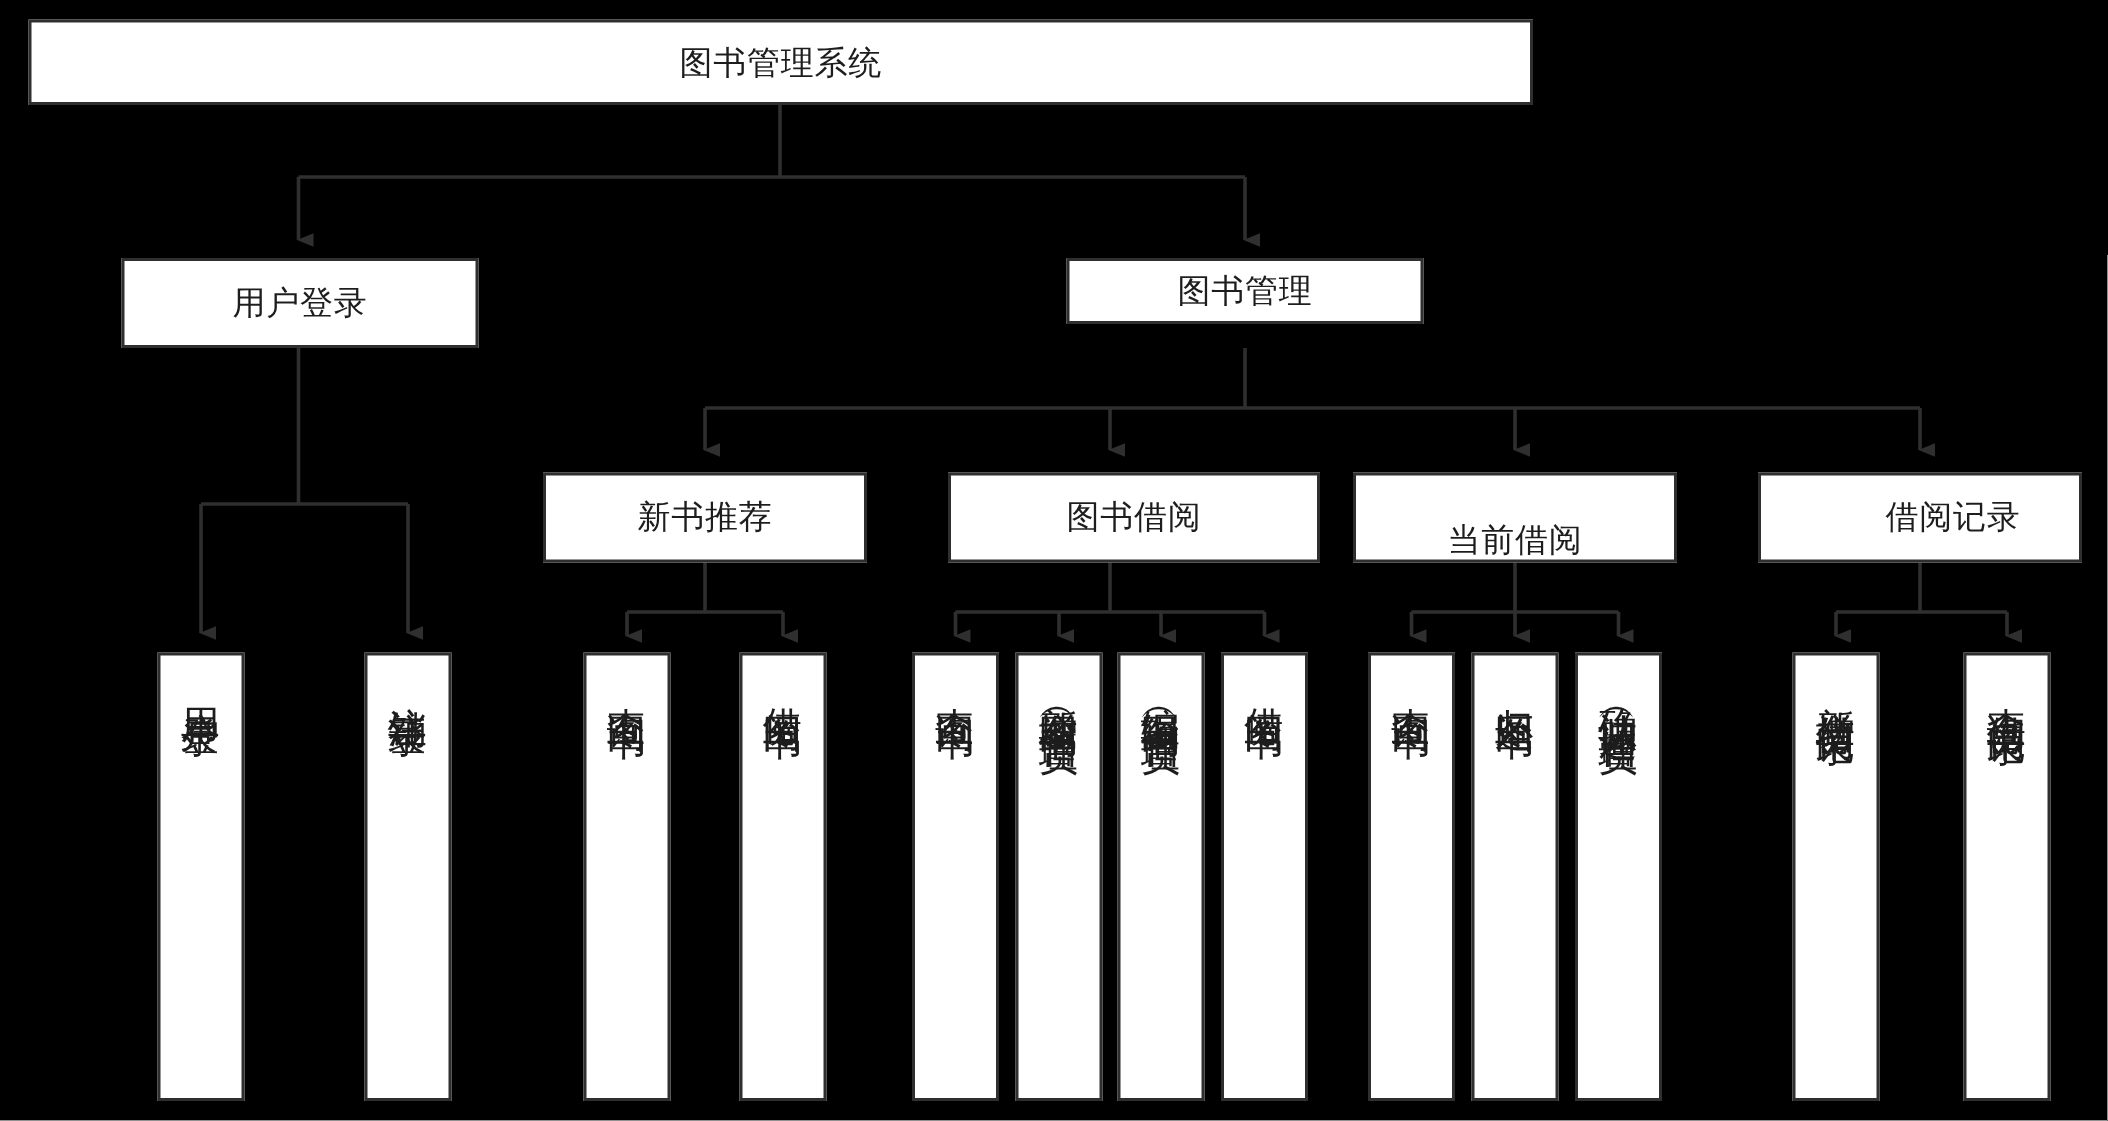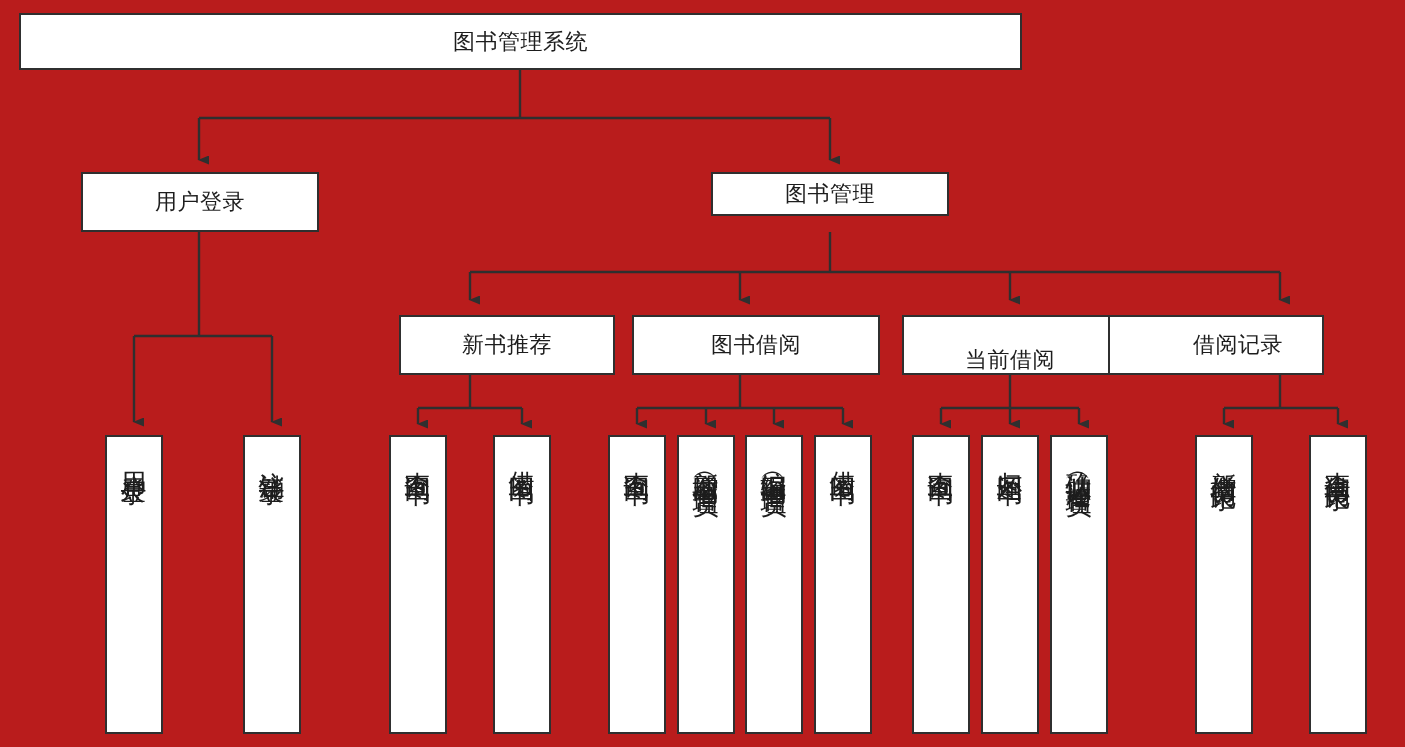--- a/index.html
+++ b/index.html
@@ -7,21 +7,21 @@
     padding: 0;
     background: #ffffff;
   }
   body {
     font-family: "Liberation Sans", "DejaVu Sans", sans-serif;
   }
   #canvas {
     position: relative;
     width: 1405px;
     height: 747px;
-    background: #b91c1c;
+    background: #000000;
     overflow: hidden;
   }
   svg#wires {
     position: absolute;
     left: 0;
     top: 0;
     width: 1405px;
     height: 747px;
     pointer-events: none;
   }
@@ -126,30 +126,30 @@
     <span class="lbl">图书管理系统</span>
   </div>
 
   <div class="node horiz" style="left:81px; top:172px; width:238px; height:60px;">
     <span class="lbl">用户登录</span>
   </div>
   <div class="node horiz" style="left:711px; top:172px; width:238px; height:44px;">
     <span class="lbl">图书管理</span>
   </div>
 
-  <div class="node horiz" style="left:362px; top:315px; width:216px; height:60px;margin-left:37px;">
+  <div class="node horiz" style="left:362px; top:315px; width:216px; height:60px;">
     <span class="lbl">新书推荐</span>
   </div>
   <div class="node horiz" style="left:632px; top:315px; width:248px; height:60px;">
     <span class="lbl">图书借阅</span>
   </div>
   <div class="node horiz" style="left:902px; top:315px; width:216px; height:60px;align-items:flex-end;">
     <span class="lbl">当前借阅</span>
   </div>
-  <div class="node horiz" style="left:1108px; top:315px; width:216px; height:60px;padding-left:44px;">
+  <div class="node horiz" style="left:1172px; top:315px; width:216px; height:60px;padding-left:44px;">
     <span class="lbl">借阅记录</span>
   </div>
 
   <div class="node vert" style="left:105px; top:435px; width:58px; height:299px;">
     <span class="lbl">用户登录</span>
   </div>
   <div class="node vert" style="left:243px; top:435px; width:58px; height:299px;">
     <span class="lbl">注销登录</span>
   </div>
 

